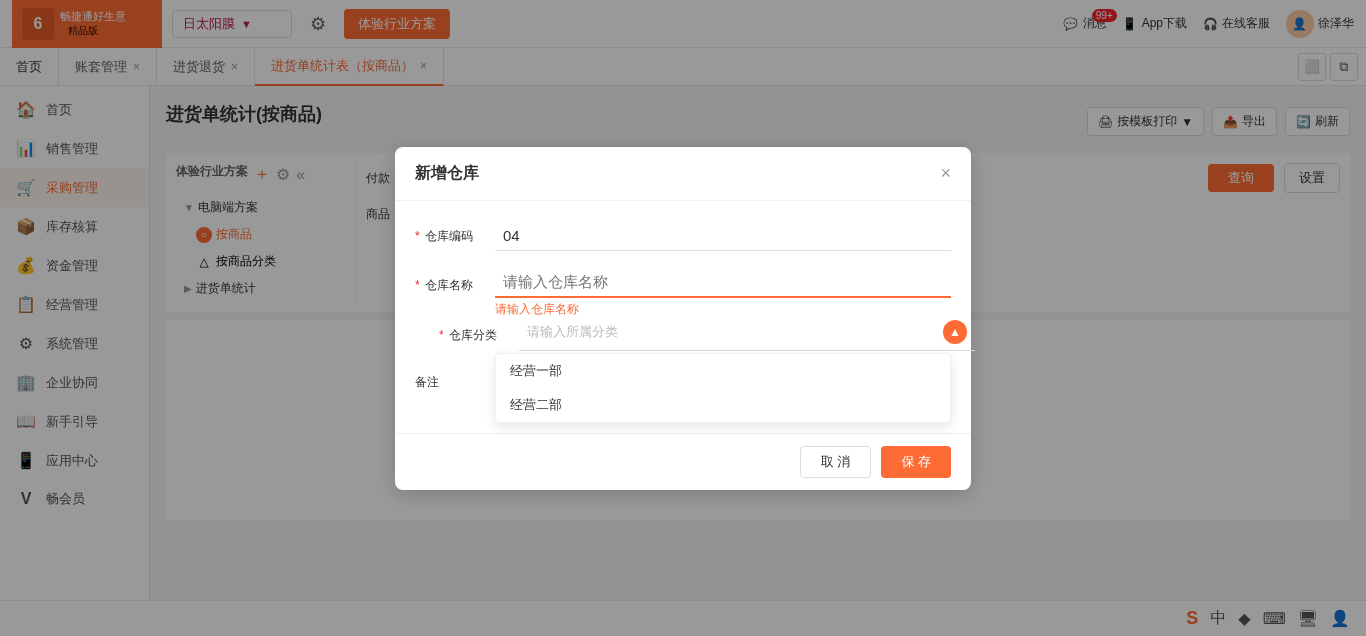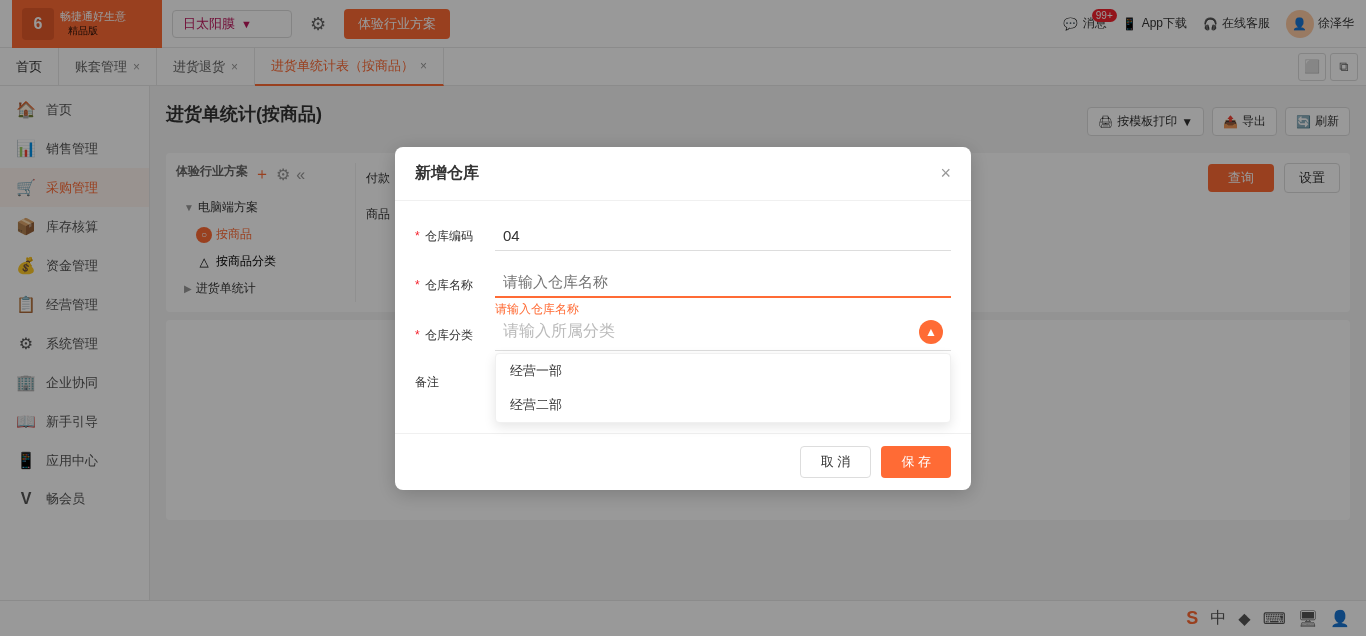--- a/index.html
+++ b/index.html
@@ -369,27 +369,27 @@
           <div class="form-label">
             <span class="required">*</span>
             <span>仓库名称</span>
           </div>
           <input class="form-input error" placeholder="请输入仓库名称" style="border-bottom: 2px solid rgb(255, 107, 53);">
         </div>
         <div class="error-msg">请输入仓库名称</div>
       </div>
 
       <div class="form-row" style="flex-direction:column;position:relative;">
-        <div style="display:flex;align-items:center;width:100%;">
+        <div style="display:flex;align-items:center;width:100%;margin-left:24px;">
           <div class="form-label">
             <span class="required">*</span>
             <span>仓库分类</span>
           </div>
           <div class="form-input-select" style="border-bottom:1px solid #ddd;">
-            <span style="color:#bbb;font-size:16px;">请输入所属分类</span>
+            <span style="color:#bbb;font-size:13px;">请输入所属分类</span>
             <div class="select-arrow">▲</div>
           </div>
         </div>
 
         <div class="dropdown-list">
           <div class="dropdown-item">经营一部</div>
           <div class="dropdown-item">经营二部</div>
         </div>
       </div>
 

